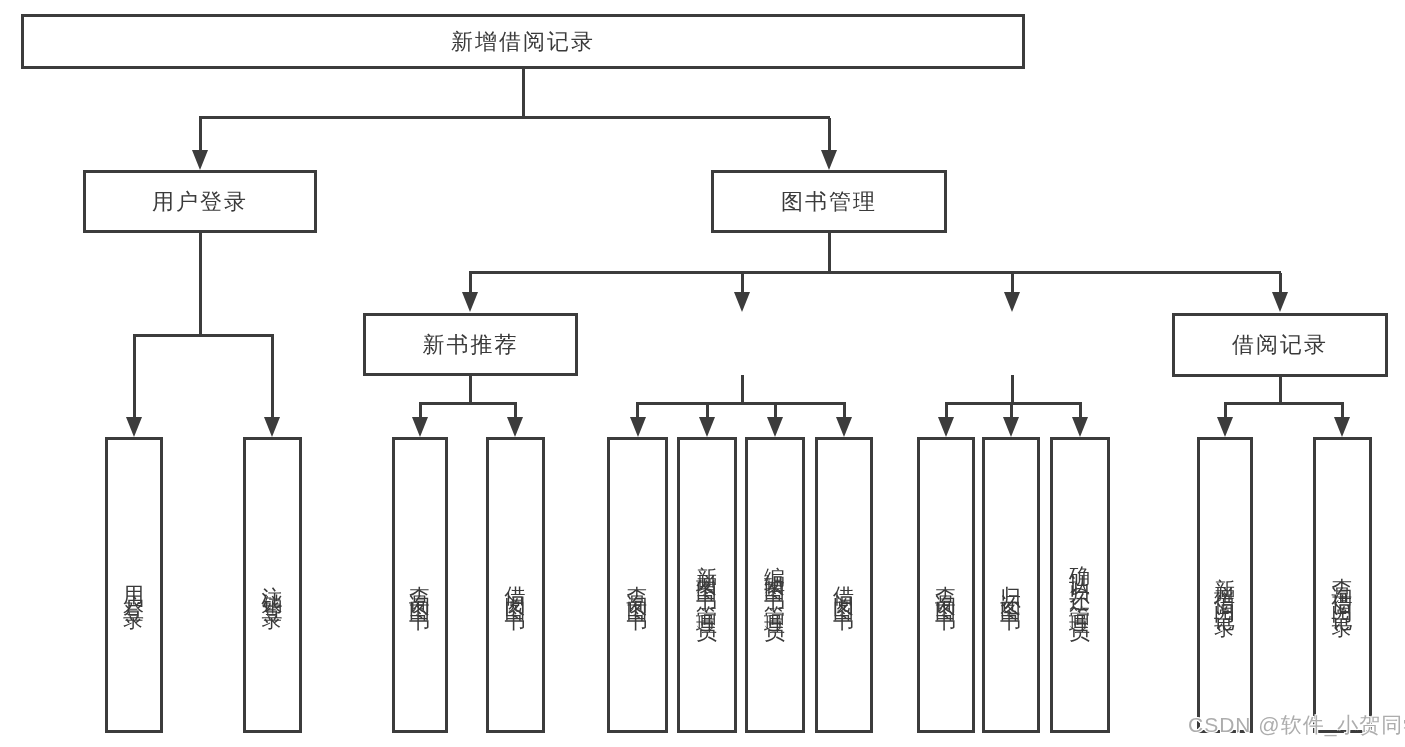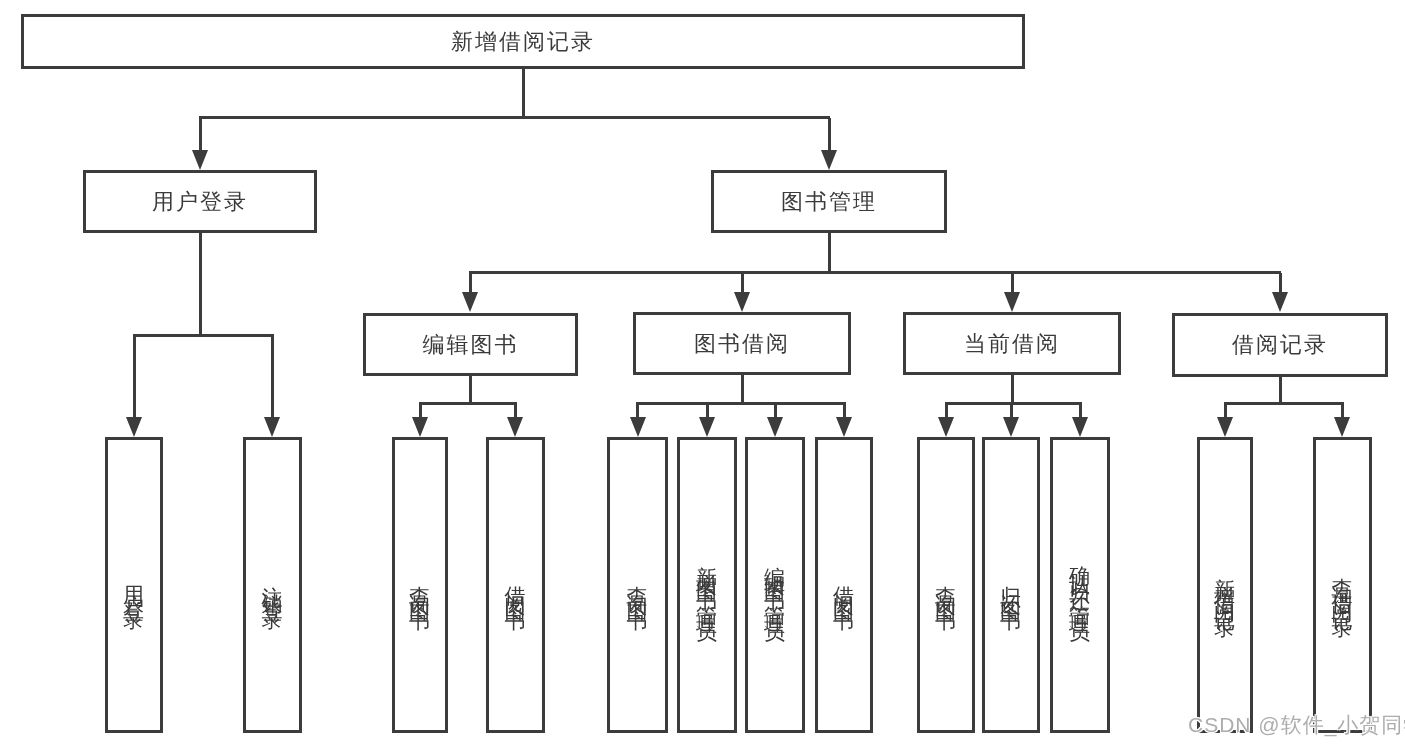--- a/index.html
+++ b/index.html
@@ -42,27 +42,21 @@
   </div>
 
   <div class="node" style="left:83px;top:170px;width:234px;height:63px">
     <span>用户登录</span>
   </div>
   <div class="node" style="left:711px;top:170px;width:236px;height:63px">
     <span>图书管理</span>
   </div>
 
   <div class="node" style="left:363px;top:313px;width:215px;height:63px">
-    <span>编辑图书</span>
-  </div>
-  <div class="node" style="left:633px;top:312px;width:218px;height:63px">
-    <span>图书借阅</span>
-  </div>
-  <div class="node" style="left:903px;top:312px;width:218px;height:63px">
-    <span>当前借阅</span>
+    <span>新书推荐</span>
   </div>
   <div class="node" style="left:1172px;top:313px;width:216px;height:64px">
     <span>借阅记录</span>
   </div>
 
   <div class="vnode" style="left:105px;width:58px">
     <span>用户登录</span>
   </div>
   <div class="vnode" style="left:243px;width:59px">
     <span>注销登录</span>

